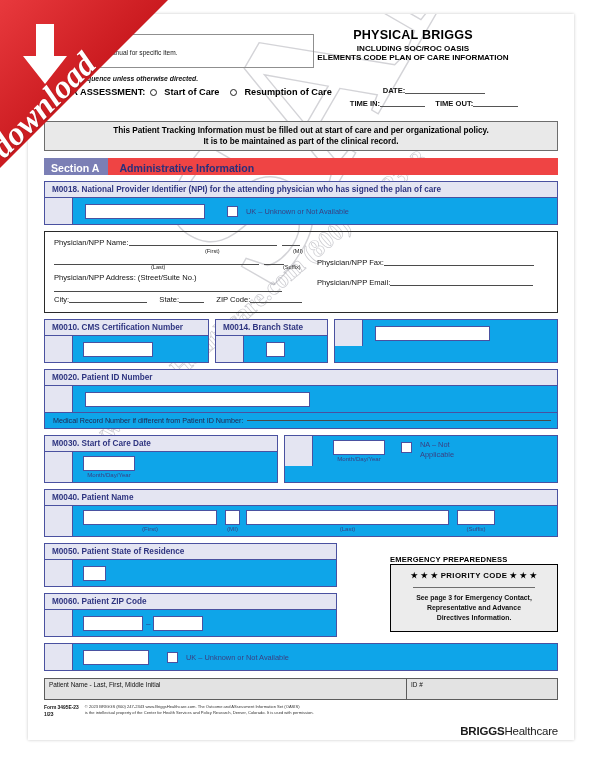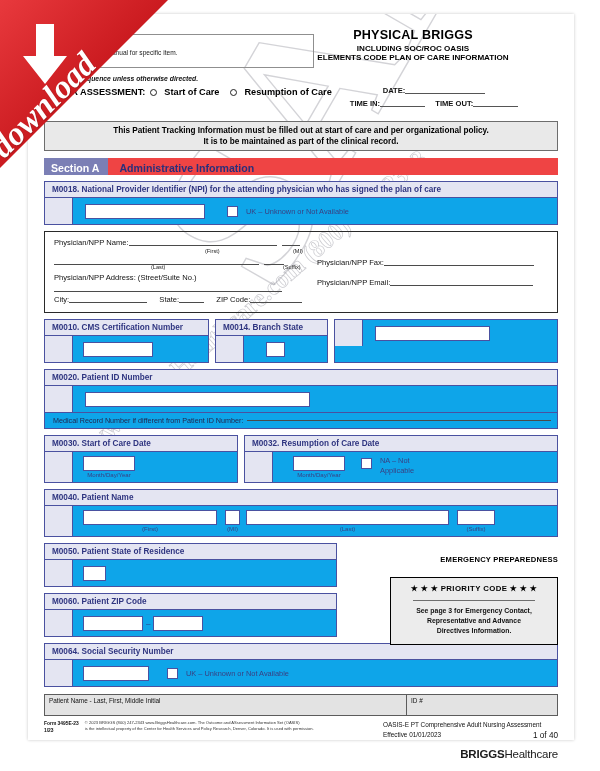--- a/index.html
+++ b/index.html
@@ -125,21 +125,21 @@
   
   .phys { border: 1.1px solid #2a2a2a; margin-top: 6px; padding: 6px 9px 7px; position: relative; height: 82px; font-size: 7.6px; color:#111; }
   .pl { position:absolute; white-space:nowrap; }
   .rule { border-bottom: 1px solid #4b4b4b; display:inline-block; vertical-align: -1px; }
   .tag { font-size: 5.6px; color:#222; position:absolute; }
   
   .row3 { display:flex; gap: 6px; }
   .row2 { display:flex; gap: 6px; }
   
   .emerg-wrap { position: absolute; right: 0; top: 0; width: 168px; }
-  .emerg-title { text-align:right; font-size: 7.6px; font-weight:700; color:#000; margin-bottom:13px; letter-spacing:.2px;}
+  .emerg-title { text-align:left; font-size: 7.6px; font-weight:700; color:#000; margin-bottom:0; letter-spacing:.2px;}
   .emerg-box { border: 1.6px solid #000; background:#ececec; padding: 6px 8px 8px; text-align:center; }
   .emerg-code { font-size: 7.8px; font-weight: 700; color:#000; letter-spacing: .4px;}
   .emerg-hr { border-top: 1px solid #6e6e6e; margin: 7px 14px 5px; }
   .emerg-note { font-size: 6.9px; font-weight: 700; color:#111; line-height: 1.45;}
   
   .ftable { display:flex; border:1px solid #5c5c5c; margin-top: 7px; background:#e3e3e3; height: 22px; }
   .ftd1 { flex: 1; border-right: 1px solid #5c5c5c; font-size: 6.4px; color:#111; padding: 2px 4px; }
   .ftd2 { width: 150px; font-size: 6.4px; color:#111; padding: 2px 4px; }
   .fine { display:flex; margin-top: 4px; align-items: flex-start; }
   .fine-l { flex: 1; display:flex; gap: 6px; }
@@ -304,34 +304,33 @@
             <div class="inp" style="width:225px;margin-left:6px"></div>
           </div>
         </div>
         <div style="border-top:1.1px solid #4a51a0;padding:3px 0 3px 8px;display:flex;align-items:center;">
           <span style="font-size:7.2px;color:#22264f;">Medical Record Number if different from Patient ID Number:</span>
           <span class="rule" style="flex:1;margin-left:4px;margin-right:6px;"></span>
         </div>
       </div>
 
       <div class="row2">
-        <div class="fbox" style="width:194px">
+        <div class="fbox" style="width:234px">
           <div class="fhdr">M0030.  Start of Care Date</div>
           <div class="frow" style="min-height:30px">
             <div class="fgutter"></div>
             <div class="fbody" style="align-items:flex-start;padding-top:4px">
               <div style="margin-left:4px">
                 <div class="inp" style="width:52px"></div>
                 <div class="sub">Month/Day/Year</div>
               </div>
             </div>
           </div>
         </div>
         <div class="fbox" style="flex:1">
-          <div class="fhdr">M0032.  Resumption of Care Date</div>
           <div class="frow" style="min-height:30px">
             <div class="fgutter"></div>
             <div class="fbody" style="align-items:flex-start;padding-top:4px">
               <div style="margin-left:14px">
                 <div class="inp" style="width:52px"></div>
                 <div class="sub">Month/Day/Year</div>
               </div>
               <span class="cbx" style="margin-left:8px;margin-top:2px"></span>
               <span style="line-height:1.3">
                 <span class="cbl" style="display:block">NA – Not</span>
@@ -397,21 +396,20 @@
             <div class="emerg-code">★ ★ ★ PRIORITY CODE ★ ★ ★</div>
             <div class="emerg-hr"></div>
             <div class="emerg-note">See page 3 for Emergency Contact,</div>
             <div class="emerg-note">Representative and Advance</div>
             <div class="emerg-note">Directives Information.</div>
           </div>
         </div>
       </div>
 
       <div class="fbox">
-        <div class="fhdr">M0064.  Social Security Number</div>
         <div class="frow">
           <div class="fgutter"></div>
           <div class="fbody">
             <div class="inp" style="width:66px;margin-left:4px"></div>
             <span class="cbx" style="margin-left:10px"></span>
             <span class="cbl">UK – Unknown or Not Available</span>
           </div>
         </div>
       </div>
 
@@ -422,27 +420,20 @@
 
       <div class="fine">
         <div class="fine-l">
           <div class="fine-form">
             <div>Form 3495E-23</div>
             <div>1/23</div>
           </div>
           <div class="fine-cp">
             <div>© 2023 BRIGGS (800) 247-2343  www.BriggsHealthcare.com. The Outcome and ASsessment Information Set (OASIS)</div>
             <div>is the intellectual property of the Center for Health Services and Policy Research, Denver, Colorado. It is used with permission.</div>
-          </div>
-        </div>
-        <div class="fine-r">
-          <div>OASIS-E  PT Comprehensive Adult Nursing Assessment</div>
-          <div>
-            <span>Effective 01/01/2023</span>
-            <span class="pageno">1 of 40</span>
           </div>
         </div>
       </div>
 
       <div class="briggs">
         <span>BRIGGS</span><span class="b2">Healthcare</span>
       </div>
 
     </div>
   </div>

